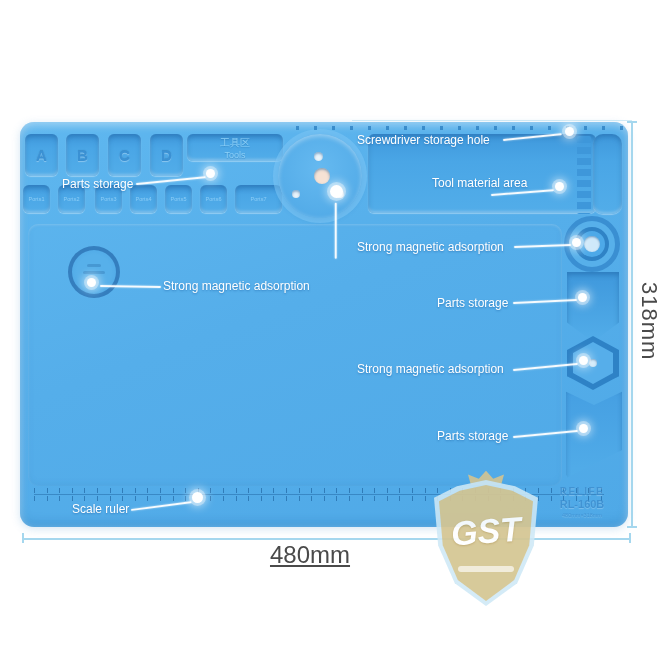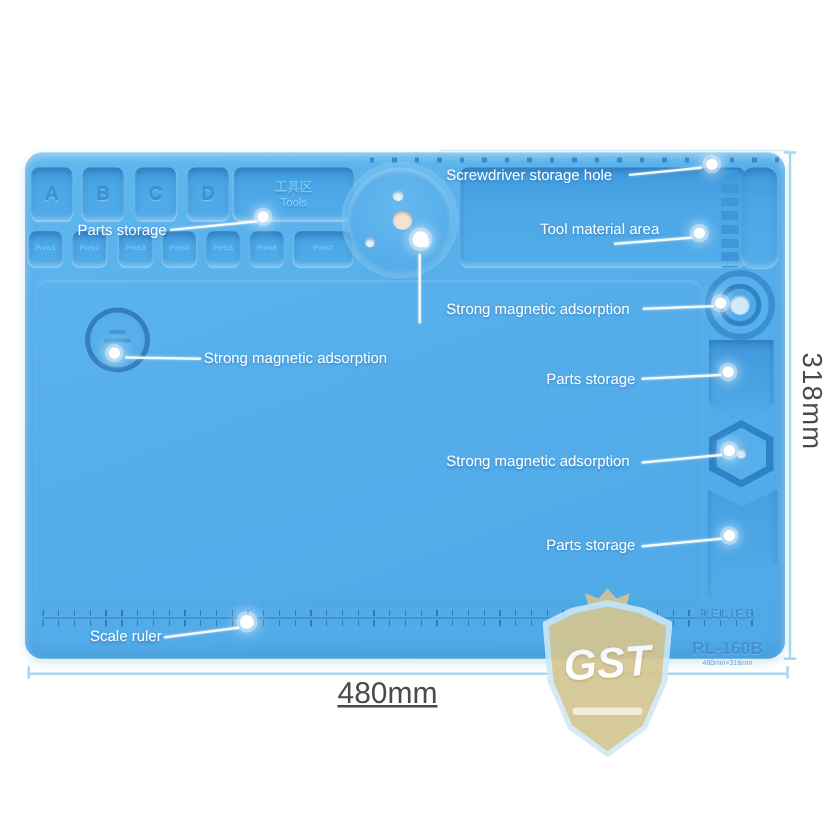--- a/index.html
+++ b/index.html
@@ -65,21 +65,21 @@
         background:radial-gradient(circle,#57b0ea 55%,#4aa4e4);}
   .lm-bar{position:absolute;left:50%;transform:translateX(-50%);height:3px;border-radius:2px;
         background:rgba(40,110,170,.35);}
   .ruler{position:absolute;left:14px;top:366px;width:570px;height:16px;}
   .ruler .band{position:absolute;left:0;width:100%;height:5px;
         background:repeating-linear-gradient(90deg,rgba(20,85,145,.55) 0 1px,transparent 1px 12.6px);}
   .ruler .mid{position:absolute;left:0;top:6px;width:100%;height:1px;background:rgba(20,85,145,.40);}
   .brand{position:absolute;left:520px;top:364px;width:84px;text-align:center;color:#3e8fd0;
         text-shadow:0 1px 1px rgba(255,255,255,.3);}
   .brand .l1{font-size:10px;font-weight:bold;letter-spacing:1.5px;opacity:.85;}
-  .brand .l2{font-size:14px;font-weight:bold;margin-top:13px;opacity:.85;}
+  .brand .l2{font-size:11px;font-weight:bold;margin-top:1px;opacity:.85;}
   .brand .l3{font-size:5.5px;margin-top:2px;opacity:.8;}
   
   .callout-label{position:absolute;color:#fff;font-size:12px;line-height:14px;white-space:nowrap;
         text-shadow:0 1px 2px rgba(35,105,170,.65);z-index:6;}
   .leader{position:absolute;height:1.5px;background:rgba(255,255,255,.95);border-radius:1px;
         transform-origin:left center;box-shadow:0 0 2px rgba(255,255,255,.6);z-index:5;}
   .cdot{position:absolute;width:9px;height:9px;border-radius:50%;background:#fff;z-index:5;
         box-shadow:0 0 0 3px rgba(255,255,255,.35),0 0 9px 4px rgba(255,255,255,.55);}
   .cdot.big{width:13px;height:13px;}
   .cdot.med{width:11px;height:11px;}
@@ -110,21 +110,21 @@
 <div class="stage">
 
   <div class="mat">
     <div class="workspace"></div>
 
     <div class="comp comp-letter" style="left:5px;top:12px;width:33px;height:42px;">A</div>
     <div class="comp comp-letter" style="left:46px;top:12px;width:33px;height:42px;">B</div>
     <div class="comp comp-letter" style="left:88px;top:12px;width:33px;height:42px;">C</div>
     <div class="comp comp-letter" style="left:130px;top:12px;width:33px;height:42px;">D</div>
 
-    <div class="comp tools-box" style="left:167px;top:12px;width:96px;height:42px;">
+    <div class="comp tools-box" style="left:167px;top:12px;width:96px;height:27px;">
       <div class="cn">工具区</div>
       <div class="en">Tools</div>
     </div>
 
     <div class="comp port-label" style="left:3px;top:63px;width:27px;height:28px;">Ports1</div>
     <div class="comp port-label" style="left:38px;top:63px;width:27px;height:28px;">Ports2</div>
     <div class="comp port-label" style="left:75px;top:63px;width:27px;height:28px;">Ports3</div>
     <div class="comp port-label" style="left:110px;top:63px;width:27px;height:28px;">Ports4</div>
     <div class="comp port-label" style="left:145px;top:63px;width:27px;height:28px;">Ports5</div>
     <div class="comp port-label" style="left:180px;top:63px;width:27px;height:28px;">Ports6</div>

